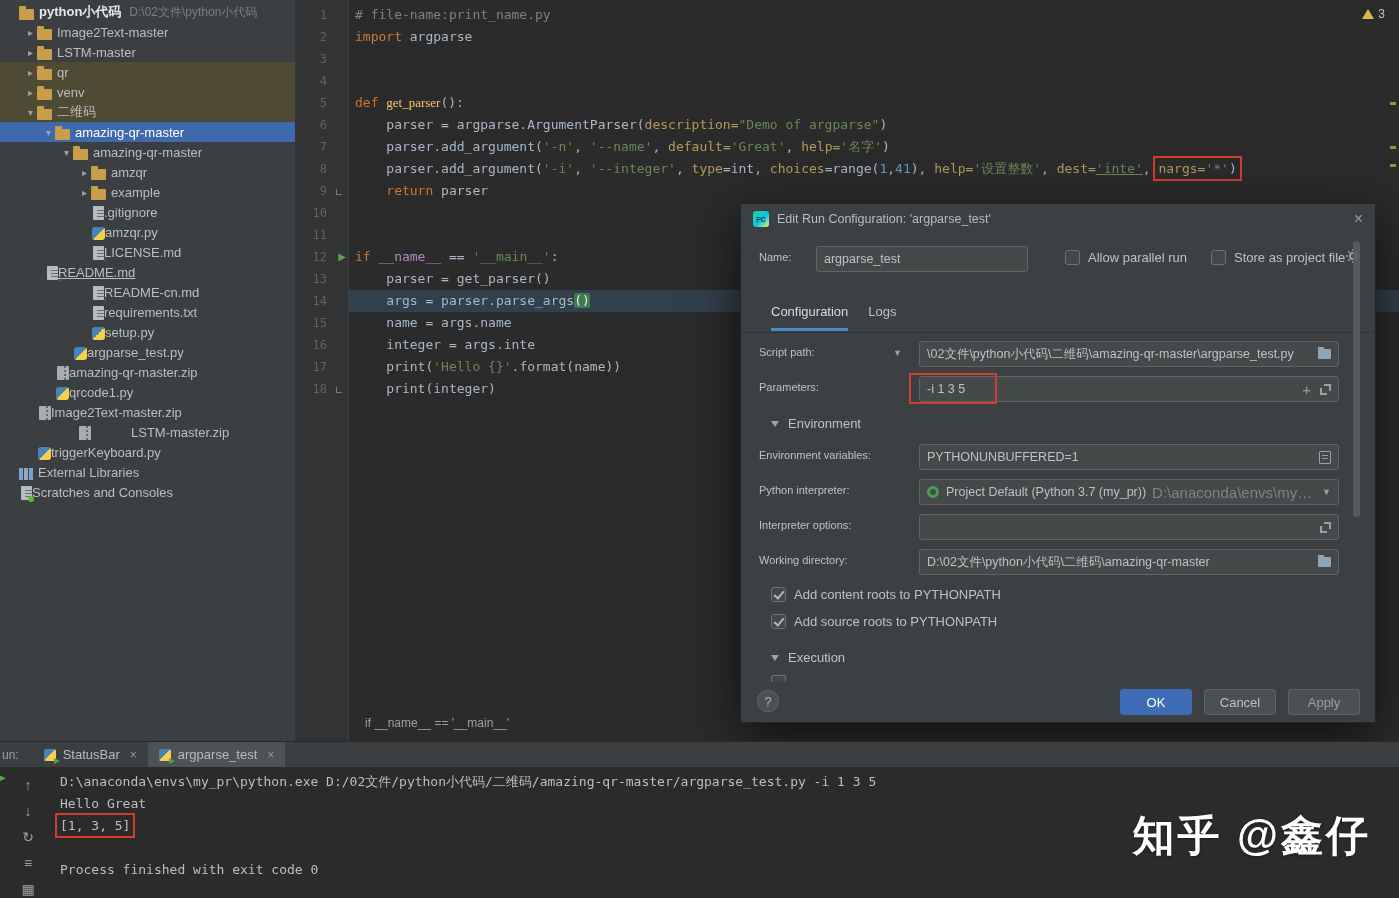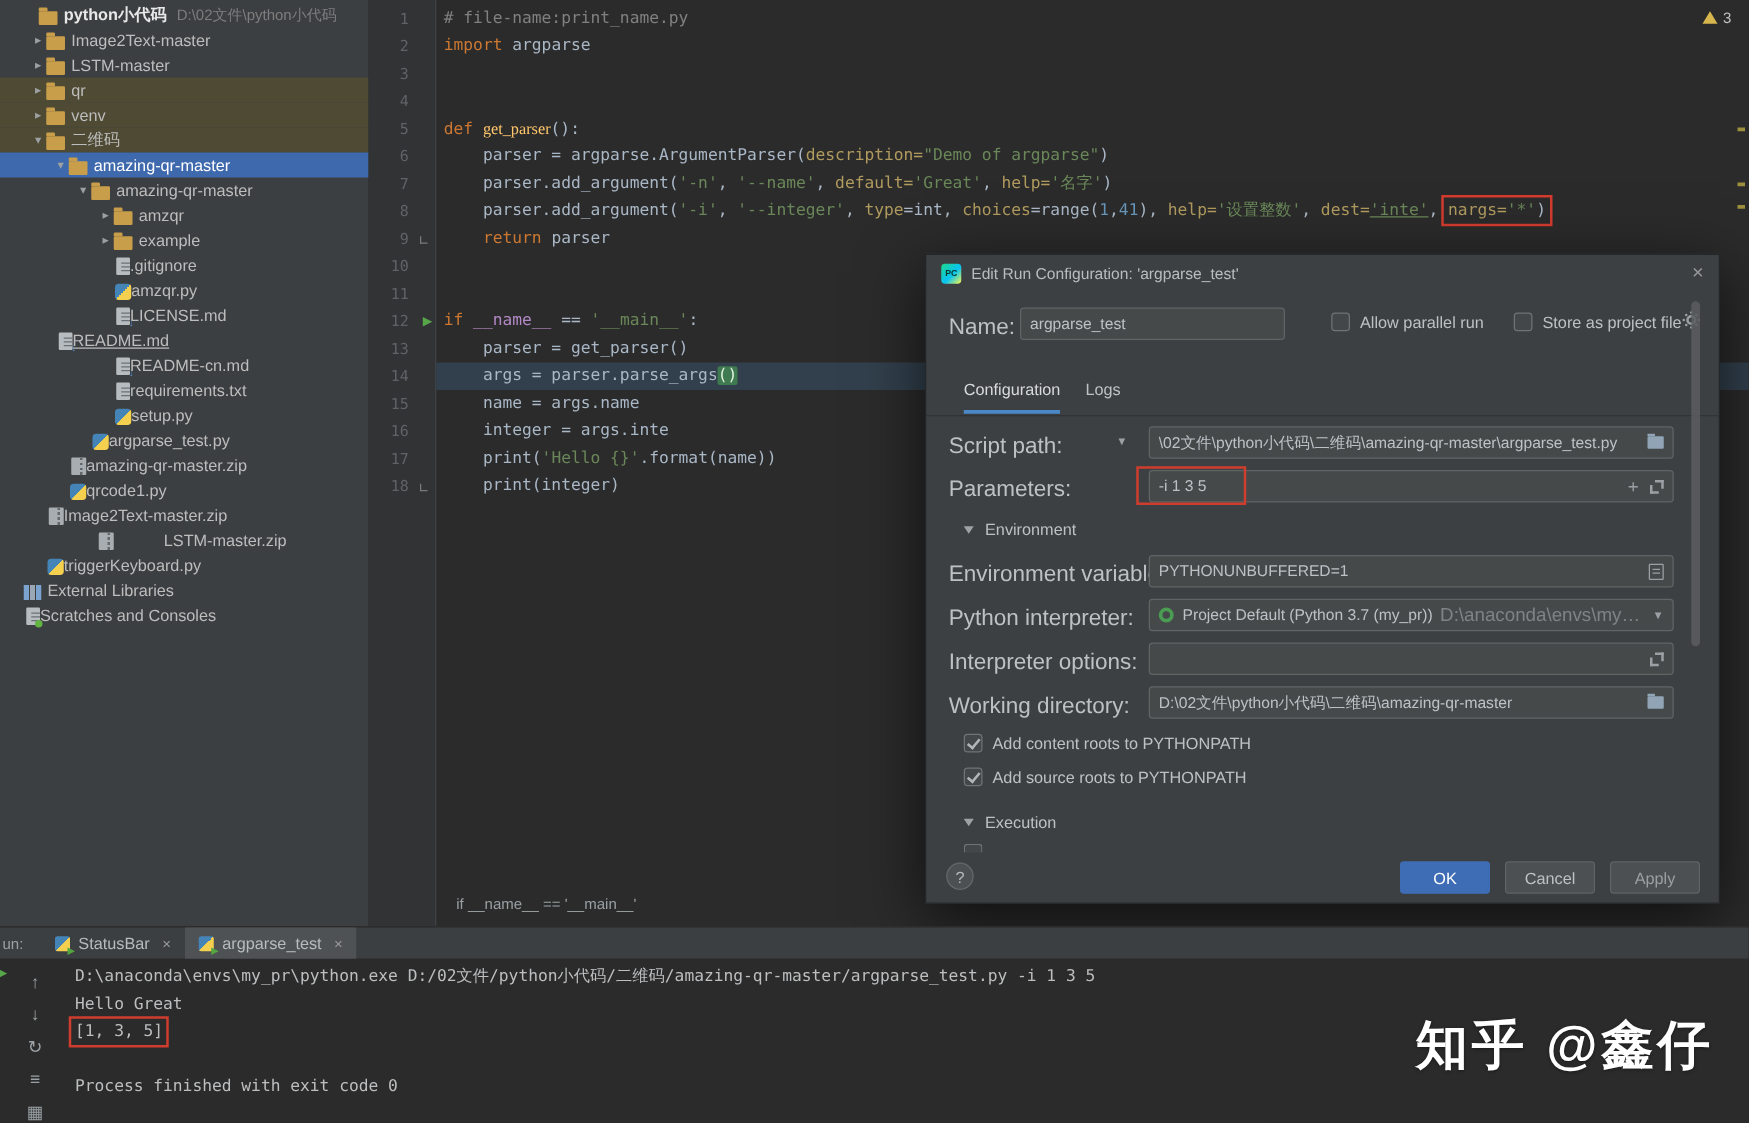--- a/index.html
+++ b/index.html
@@ -55,21 +55,21 @@
 
   
   #dialog{position:absolute;left:740px;top:203px;width:636px;height:520px;background:#3c4043;
     border:1px solid #242627;box-shadow:0 14px 48px rgba(0,0,0,.65);font-size:13px;color:#bdc1c5;}
   #dlg-title{position:absolute;left:0;top:0;right:0;height:30px;display:flex;align-items:center;padding:0 12px;}
   #dlg-logo{width:16px;height:16px;border-radius:3px;flex:none;margin-right:8px;
     background:linear-gradient(135deg,#21d789,#07c3f2 55%,#fcf84a);color:#083b2a;
     font-size:7px;font-weight:bold;display:flex;align-items:center;justify-content:center;}
   #dlg-title-text{font-size:12.5px;color:#b8bcbe;flex:1;}
   #dlg-close{color:#9a9a9a;font-size:16px;cursor:pointer;line-height:1;}
-  .dlabel{position:absolute;left:18px;font-size:18px;color:#bdc1c5;white-space:nowrap;}
+  .dlabel{position:absolute;left:18px;font-size:11px;color:#bdc1c5;white-space:nowrap;}
   .dfield{position:absolute;height:26px;background:#45494a;border:1px solid #5f6465;border-radius:3px;
     display:flex;align-items:center;padding:0 7px;font-size:12.5px;color:#bdc1c5;cursor:text;}
   .ftext{flex:1;overflow:hidden;text-overflow:ellipsis;white-space:nowrap;}
   .fgray{color:#7e8486;font-size:15px;margin-left:6px;white-space:nowrap;overflow:hidden;}
   .fold-ic{width:13px;height:10px;background:#90a4b6;border-radius:1px;position:relative;flex:none;margin-left:8px;cursor:pointer;}
   .fold-ic::before{content:"";position:absolute;top:-2px;left:0;width:6px;height:2px;background:#90a4b6;}
   .expand-ic{width:11px;height:11px;position:relative;flex:none;margin-left:9px;cursor:pointer;}
   .expand-ic::before{content:"";position:absolute;right:0;top:0;width:5px;height:5px;border-top:2px solid #9aa0a4;border-right:2px solid #9aa0a4;}
   .expand-ic::after{content:"";position:absolute;left:0;bottom:0;width:5px;height:5px;border-bottom:2px solid #9aa0a4;border-left:2px solid #9aa0a4;}
   .plus-ic{color:#9aa0a4;font-size:15px;margin-left:10px;line-height:1;cursor:pointer;}
@@ -119,21 +119,21 @@
   #tw-run{position:absolute;left:-5px;top:769px;color:#57a64a;font-size:14px;}
   #watermark{position:absolute;right:28px;top:808px;font-size:42px;font-weight:bold;color:#ffffff;
     letter-spacing:3px;text-shadow:0 1px 3px rgba(0,0,0,.4);}
 </style>
 </head>
 <body>
 
 <div id="screen">
 
   <div id="project">
-      <div class="trow" style="padding-left: 18px;">
+      <div class="trow" style="padding-left: 6px;">
         <span class="chev"></span>
         <span class="ti ti-folder"></span>
         <span class="tlabel bold">python小代码</span>
         <span class="tpath">D:\02文件\python小代码</span>
       </div>
       <div class="trow" style="padding-left: 24px;">
         <span class="chev">▸</span>
         <span class="ti ti-folder"></span>
         <span class="tlabel">Image2Text-master</span>
       </div>

